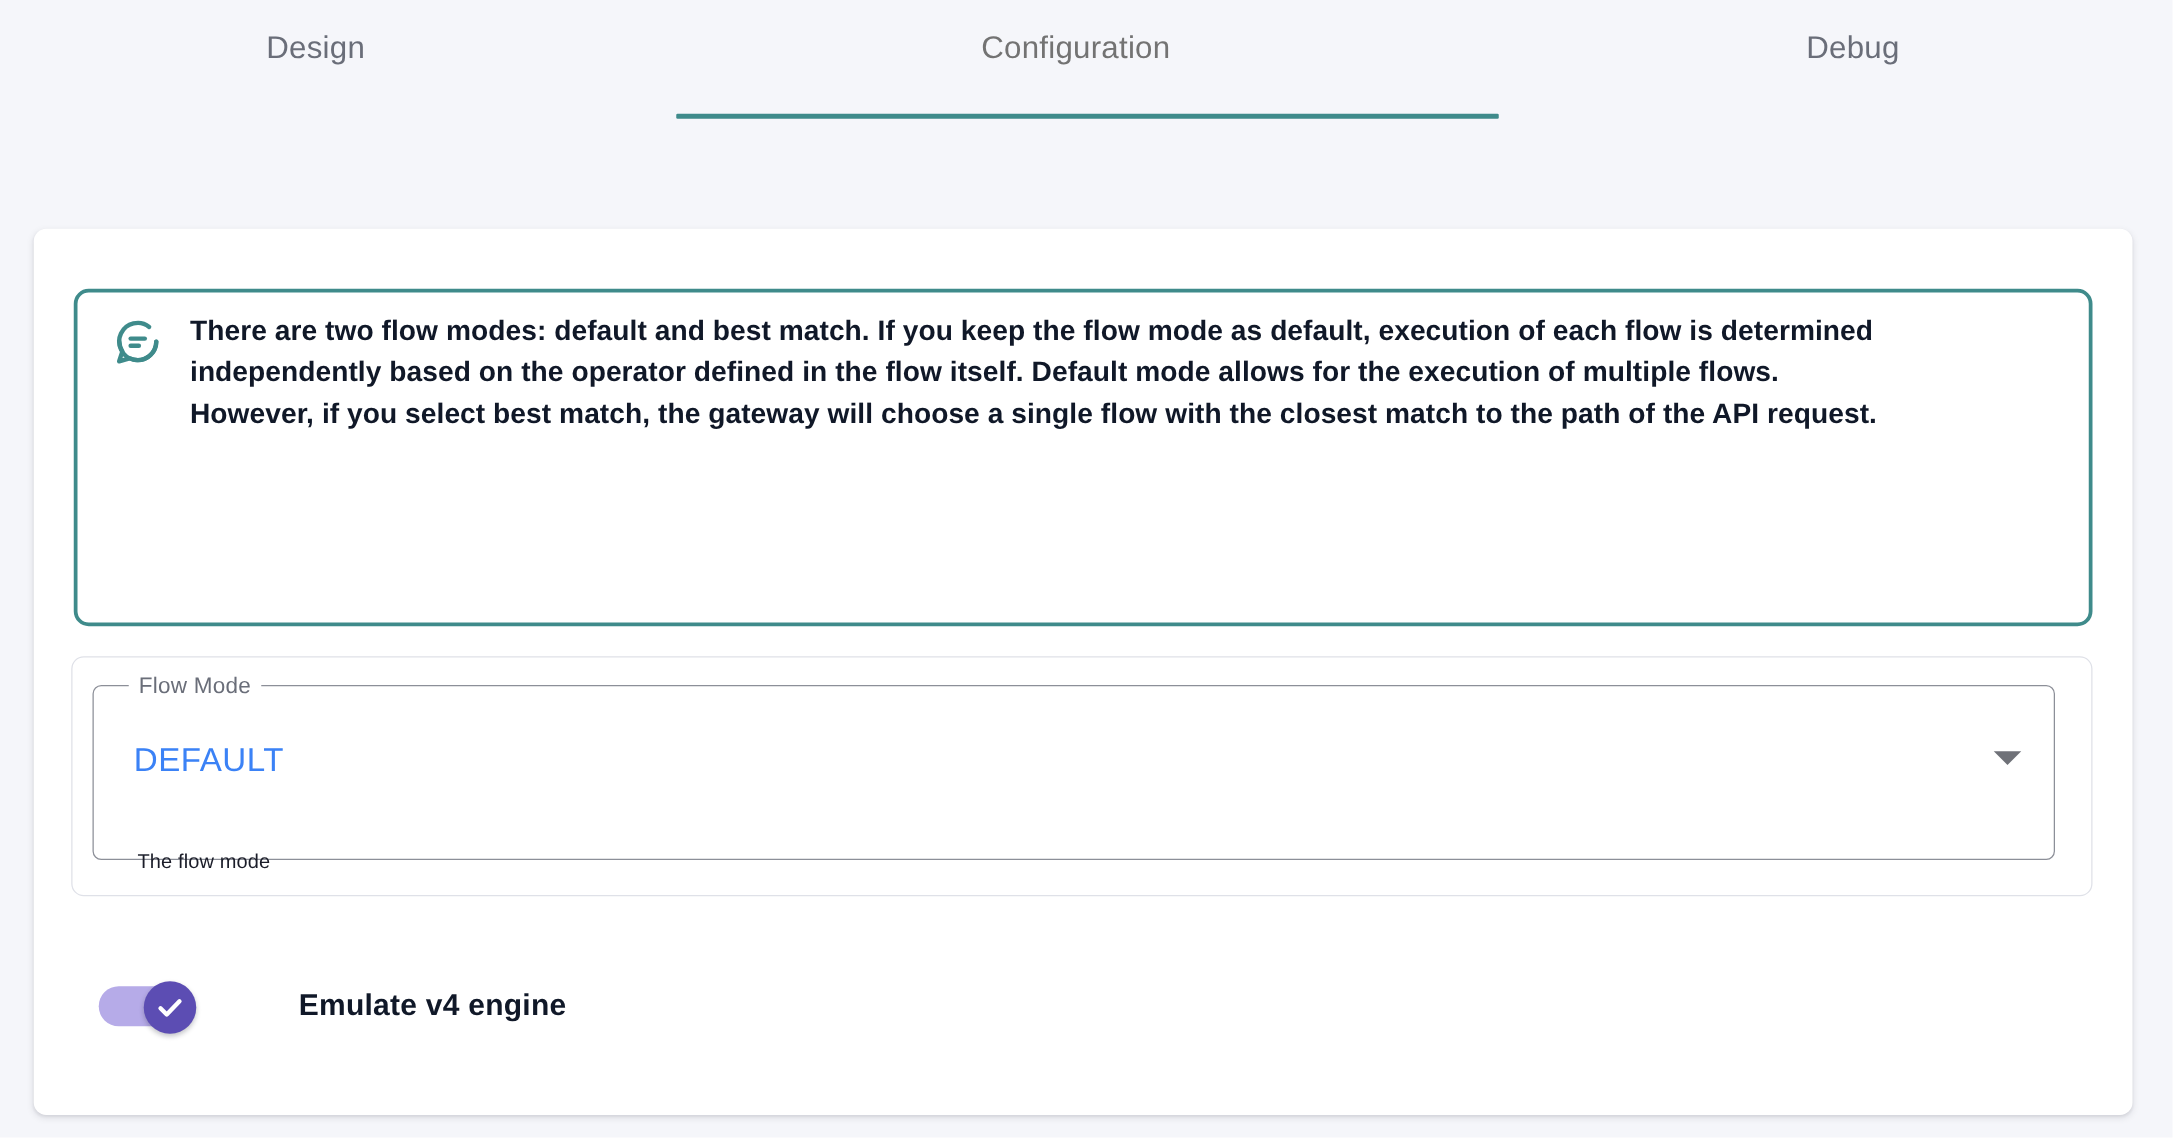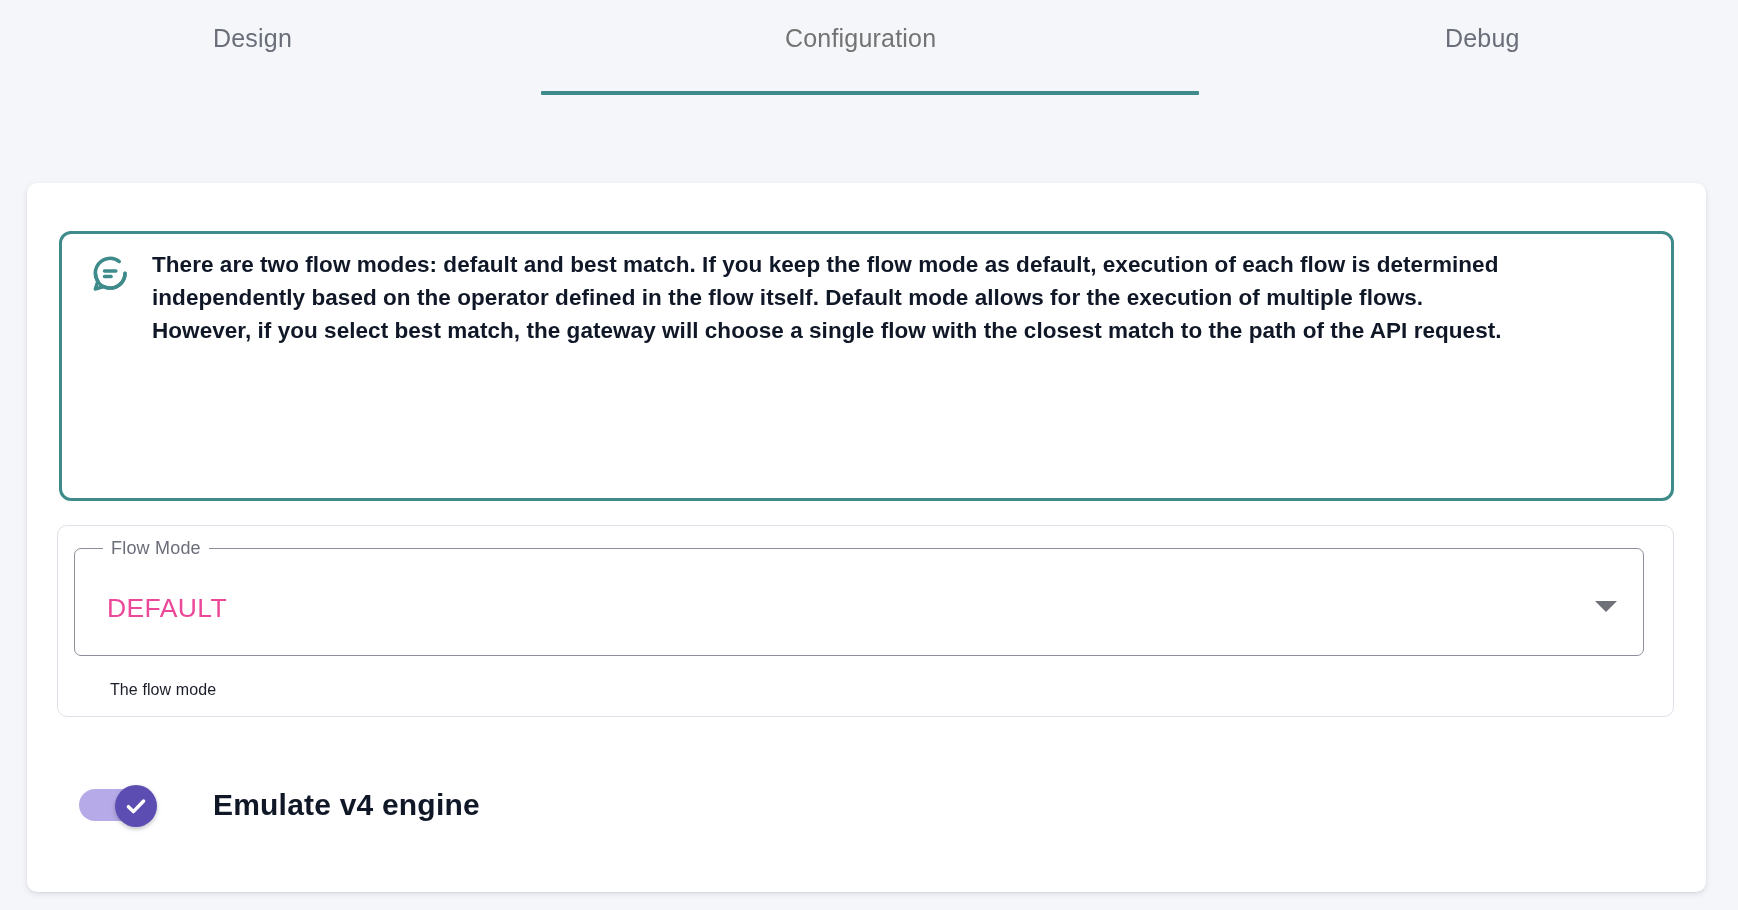--- a/index.html
+++ b/index.html
@@ -106,42 +106,42 @@
     height: 192px;
     border: 1px solid #dfe1e8;
     border-radius: 10px;
     background: #fff;
   }
   .select-outline {
     position: absolute;
     left: 16px;
     top: 22px;
     width: 1570px;
-    height: 108px;
+    height: 140px;
     border: 1px solid #8c8f98;
     border-radius: 7px;
     background: transparent;
   }
   .select-legend {
     position: absolute;
     left: 28px;
     top: -12px;
     background: #ffffff;
     padding: 0 8px;
     font-size: 18px;
     color: #6a6e79;
     letter-spacing: 0.2px;
     line-height: 22px;
   }
   .select-value {
     position: absolute;
     left: 32px;
     top: 44px;
     font-size: 26.5px;
-    color: #ec4899;
+    color: #3b82f6;
     letter-spacing: 0.4px;
   }
   .select-caret {
     position: absolute;
     right: 26px;
     top: 52px;
     width: 0;
     height: 0;
     border-left: 11px solid transparent;
     border-right: 11px solid transparent;
@@ -189,22 +189,22 @@
     width: 42px;
     height: 42px;
     border-radius: 50%;
     background: #5c4db3;
     box-shadow: 0 2px 4px rgba(20,22,40,0.26);
     display: flex;
     align-items: center;
     justify-content: center;
   }
   .toggle-label {
-    margin-left: 50px;
-    font-size: 30px;
+    margin-left: 76px;
+    font-size: 24px;
     font-weight: 700;
     color: #101828;
     letter-spacing: 0.2px;
     white-space: nowrap;
   }
 </style>
 </head>
 <body>
 
 <div class="tabbar">

